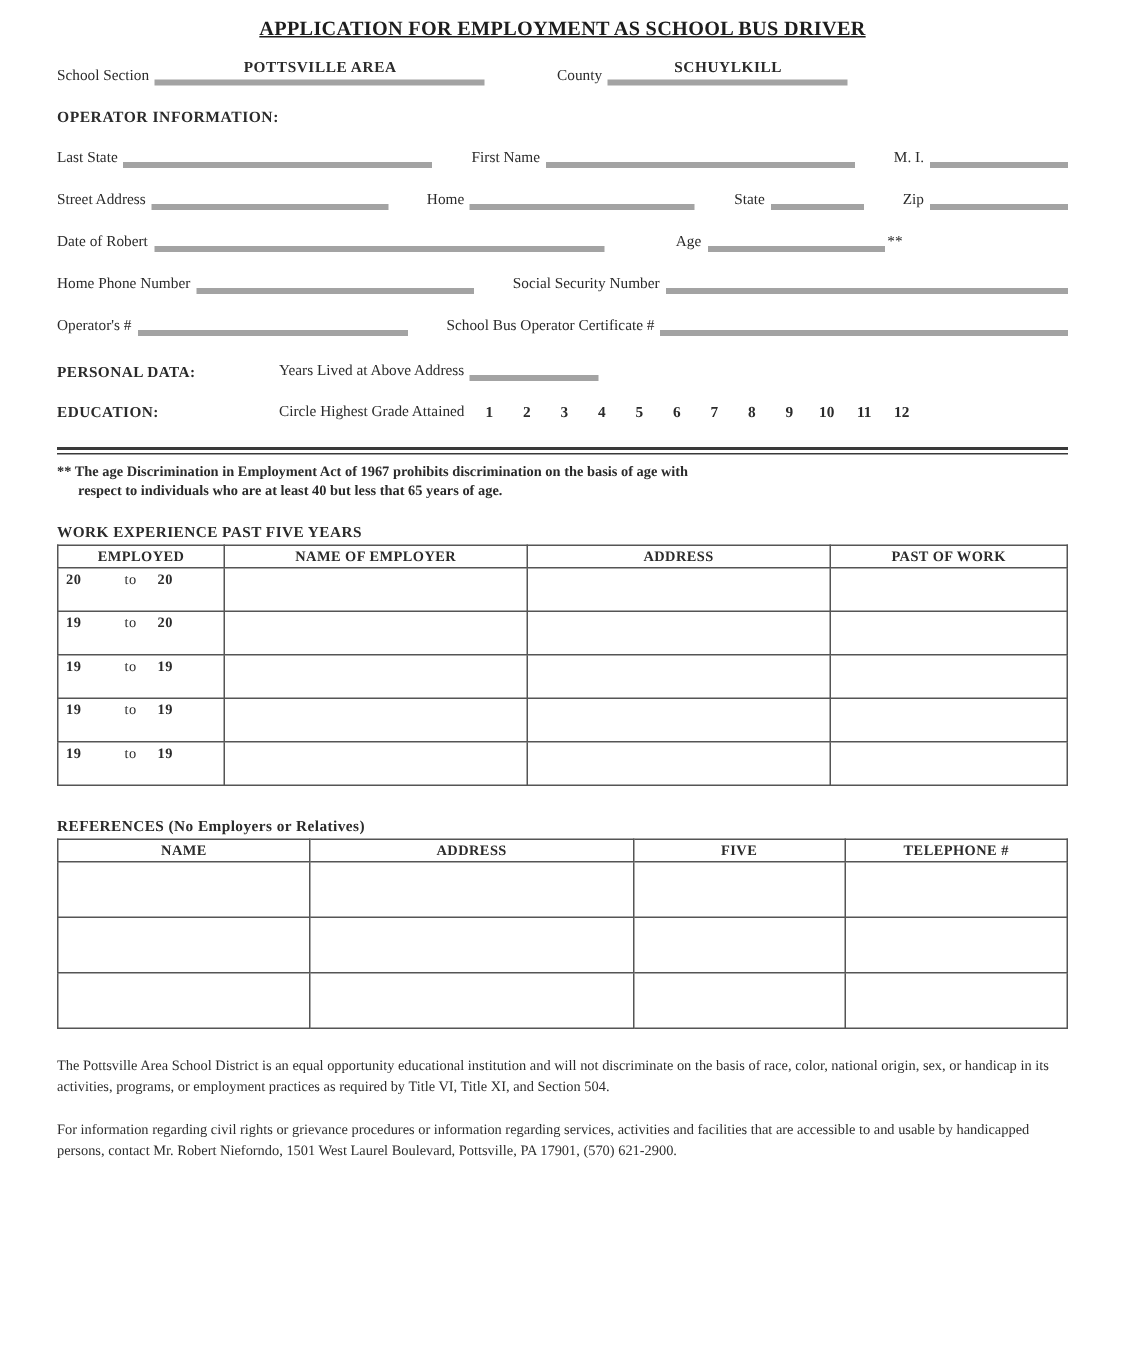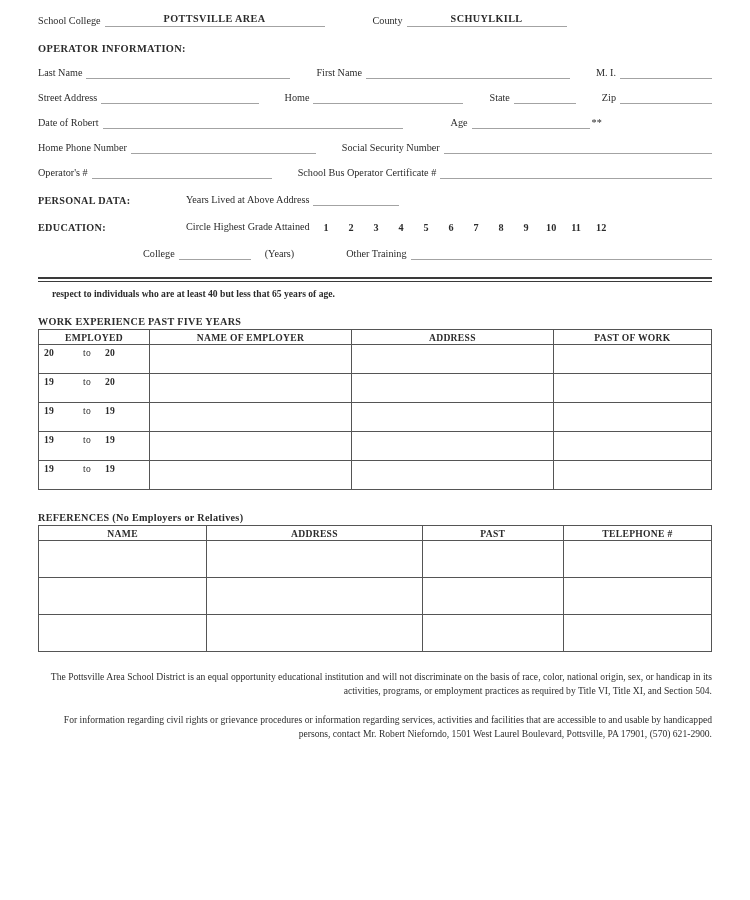--- a/index.html
+++ b/index.html
@@ -43,21 +43,21 @@
     margin-top: 13px;
     white-space: nowrap;
   }
   .lbl {
     flex: 0 0 auto;
     padding-right: 4px;
     line-height: 12px;
   }
   .fill {
     flex: 1 1 auto;
-    border-bottom: 1px solid #a3a3a3;
+    border-bottom: 4px solid #a3a3a3;
     height: 11px;
     min-width: 10px;
   }
   .fill.fixed-sm  { flex: 0 0 62px; }
   .fill.fixed-md  { flex: 0 0 92px; }
   .fill.fixed-lg  { flex: 0 0 118px; }
   .fill.val {
     text-align: center;
     font-weight: bold;
     font-size: 10.2px;
@@ -135,43 +135,44 @@
   }
   .emp-cell .y1 { left: 5px; }
   .emp-cell .yto { left: 44px; font-weight: normal; }
   .emp-cell .y2 { left: 66px; }
 
   
   .para {
     font-size: 9.6px;
     line-height: 13.5px;
     margin-top: 18px;
-    text-align: right;
+    text-align: left;
     color: #2e2e2e;
   }
   .para.second { margin-top: 16px; }
 </style>
 </head>
 <body>
 
 <div class="page">
 
-
-  <div class="row">
-    <span class="lbl">School College</span>
+  <div class="doc-title">APPLICATION FOR EMPLOYMENT AS SCHOOL BUS DRIVER</div>
+
+  <div class="row">
+    <span class="lbl">School Section</span>
     <span class="fill val" style="flex:0 0 220px;">POTTSVILLE AREA</span>
     <span class="gap-lg"></span>
     <span class="lbl">County</span>
     <span class="fill val" style="flex:0 0 160px;">SCHUYLKILL</span>
   </div>
 
   <div class="section-head">OPERATOR INFORMATION:</div>
 
   <div class="row">
-    <span class="lbl">Last Name</span>
+    <span class="lbl">Last State</span>
     <span class="fill" style="flex:1 1 auto;"></span>
     <span class="gap"></span>
     <span class="lbl">First Name</span>
     <span class="fill" style="flex:1 1 auto;"></span>
     <span class="gap"></span>
     <span class="lbl">M. I.</span>
     <span class="fill fixed-md"></span>
   </div>
 
   <div class="row">
@@ -222,32 +223,24 @@
   </div>
 
   <div class="ind-row">
     <span class="key">EDUCATION:</span>
     <span class="lbl">Circle Highest Grade Attained</span>
     <span class="grades">
       <span>1</span><span>2</span><span>3</span><span>4</span><span>5</span><span>6</span><span>7</span><span>8</span><span>9</span><span>10</span><span>11</span><span>12</span>
     </span>
   </div>
 
-  <div class="college-row">
-    <span class="lbl">College</span>
-    <span class="fill" style="flex:0 0 72px;"></span>
-    <span class="gap-sm"></span>
-    <span class="lbl">(Years)</span>
-    <span class="gap-lg"></span>
-    <span class="lbl">Other Training</span>
-    <span class="fill" style="flex:1 1 auto;"></span>
-  </div>
 
   <div class="rule-double"></div>
   <div class="footnote">
+    <span>** The age Discrimination in Employment Act of 1967 prohibits discrimination on the basis of age with</span>
     <span class="ind">respect to individuals who are at least 40 but less that 65 years of age.</span>
   </div>
 
   <div class="tbl-title">WORK EXPERIENCE PAST FIVE YEARS</div>
   <table class="grid">
     <colgroup>
       <col style="width:16.5%">
       <col style="width:30%">
       <col style="width:30%">
       <col style="width:23.5%">
@@ -319,21 +312,21 @@
     <colgroup>
       <col style="width:25%">
       <col style="width:32%">
       <col style="width:21%">
       <col style="width:22%">
     </colgroup>
     <thead>
       <tr>
         <th>NAME</th>
         <th>ADDRESS</th>
-        <th>PAST</th>
+        <th>FIVE</th>
         <th>TELEPHONE #</th>
       </tr>
     </thead>
     <tbody>
       <tr>
         <td class="body-ref"></td>
         <td class="body-ref"></td>
         <td class="body-ref"></td>
         <td class="body-ref"></td>
       </tr>

